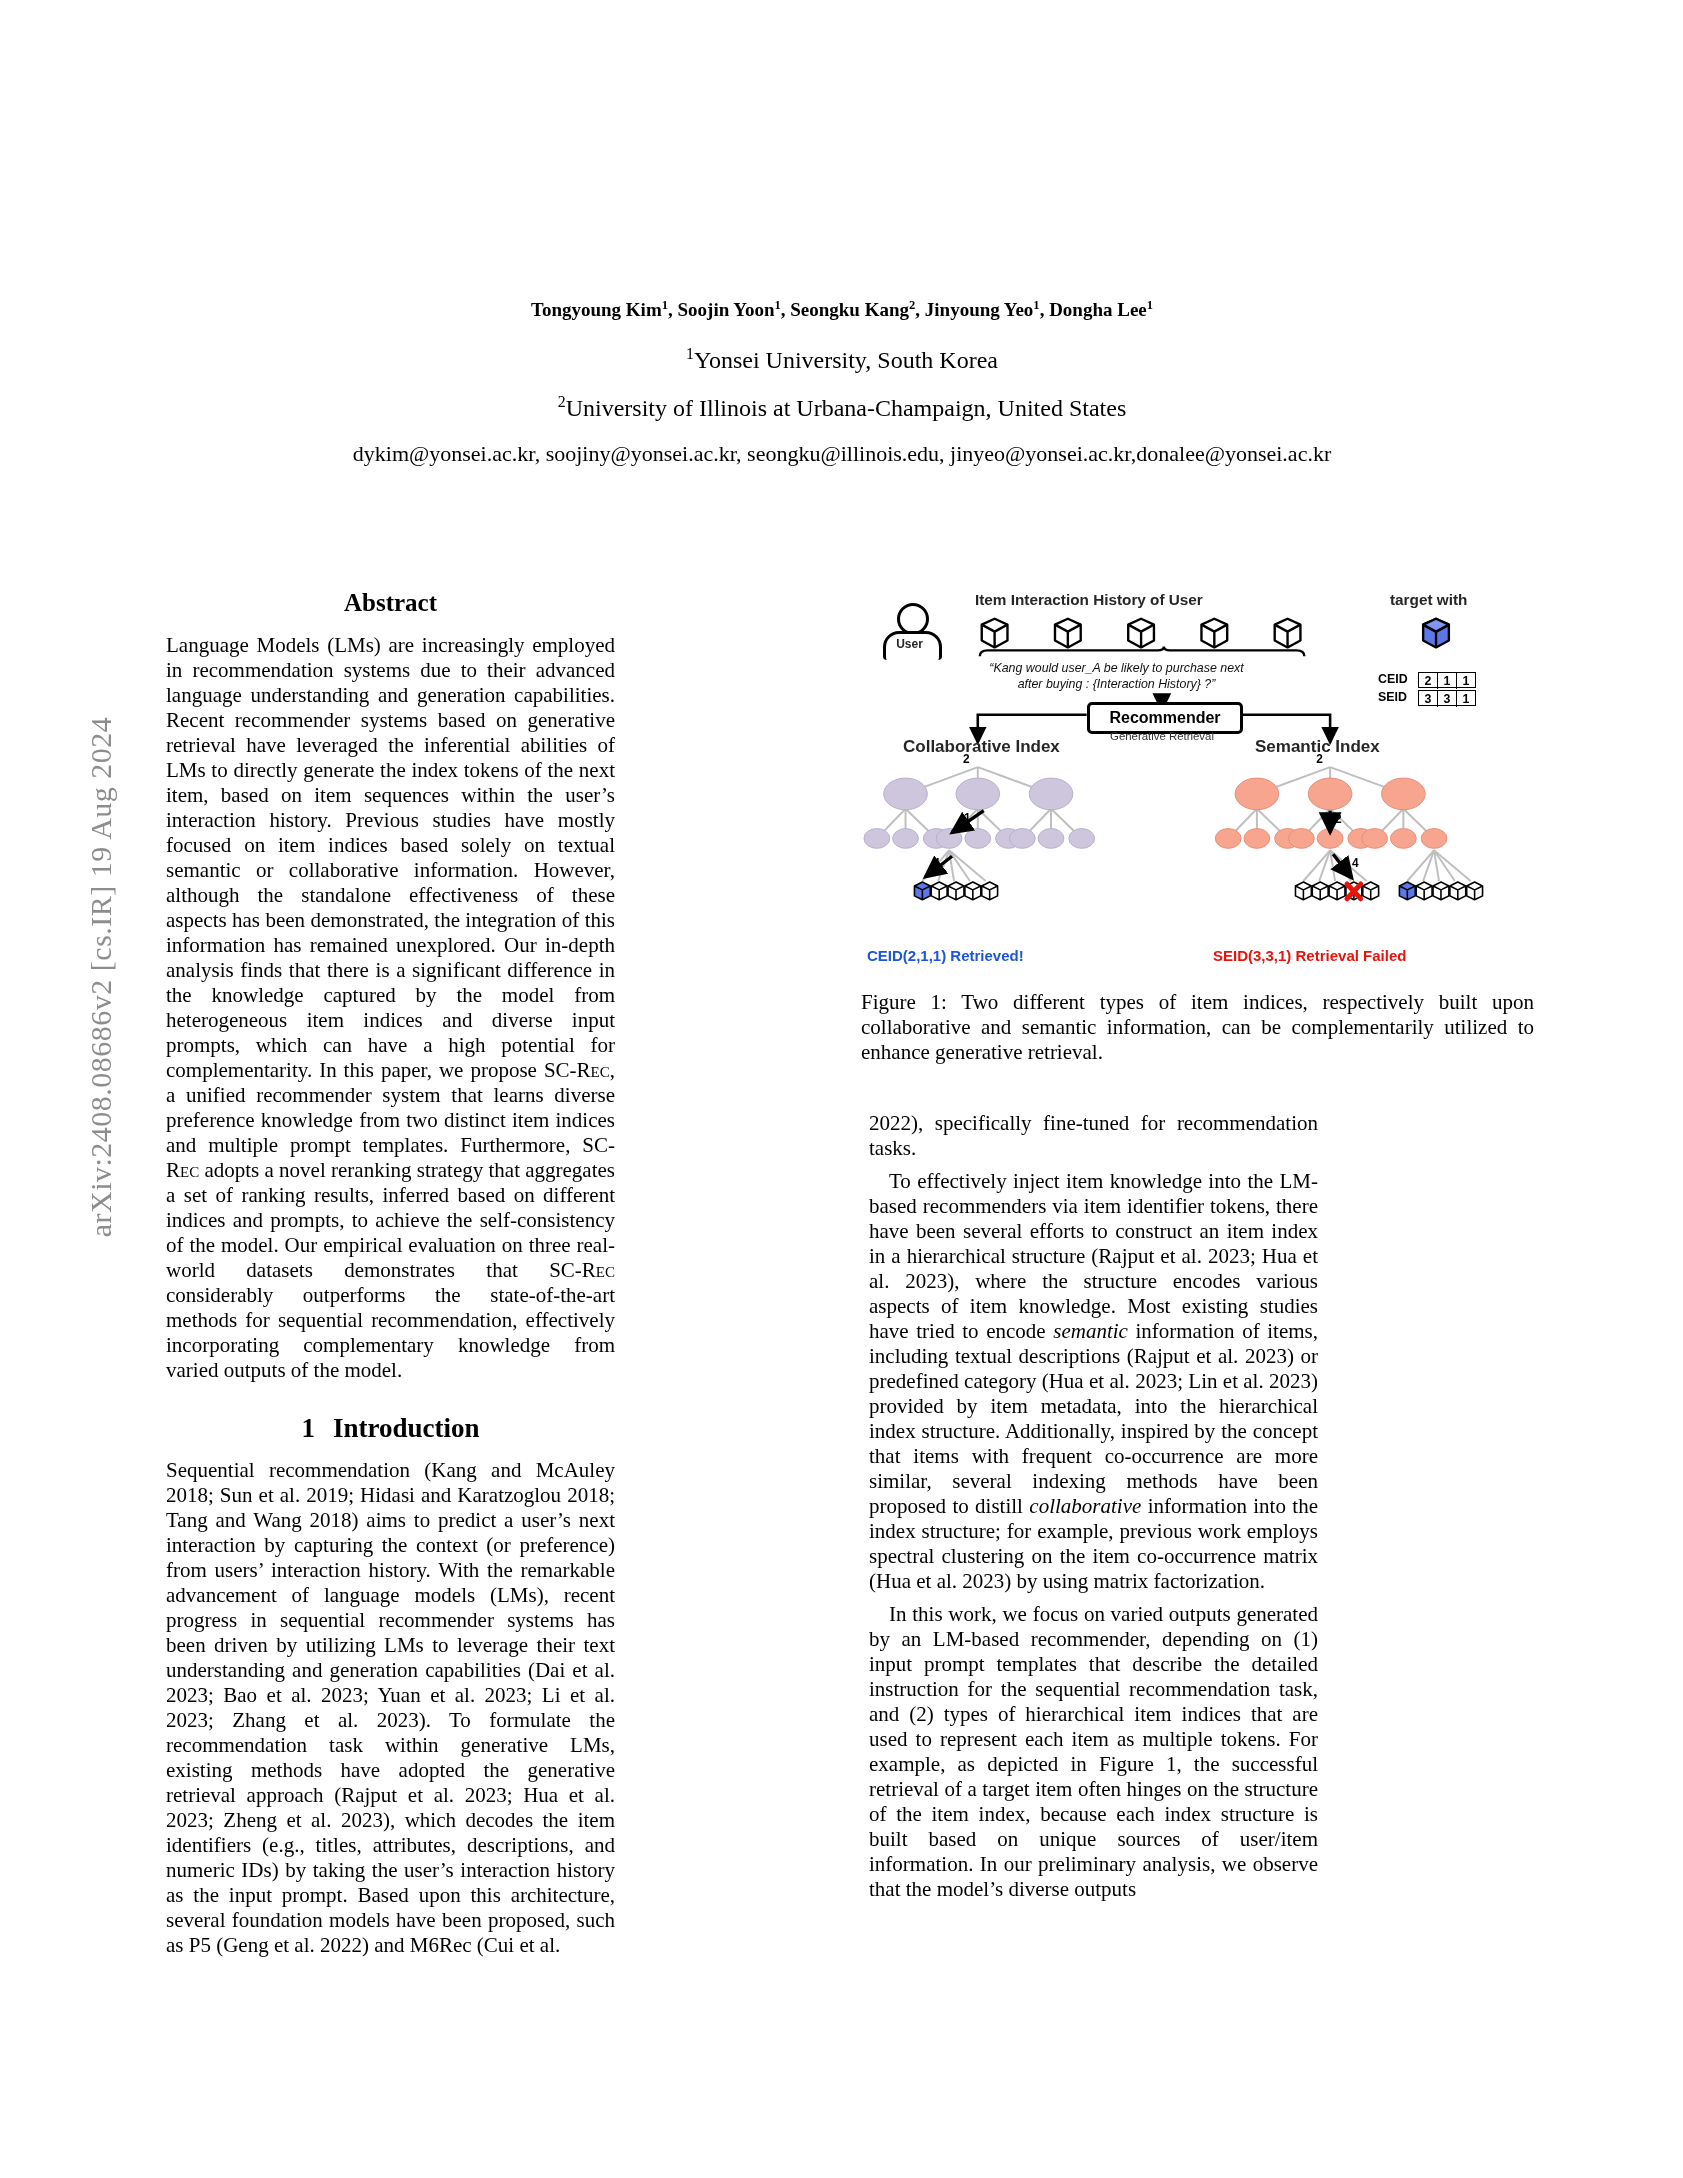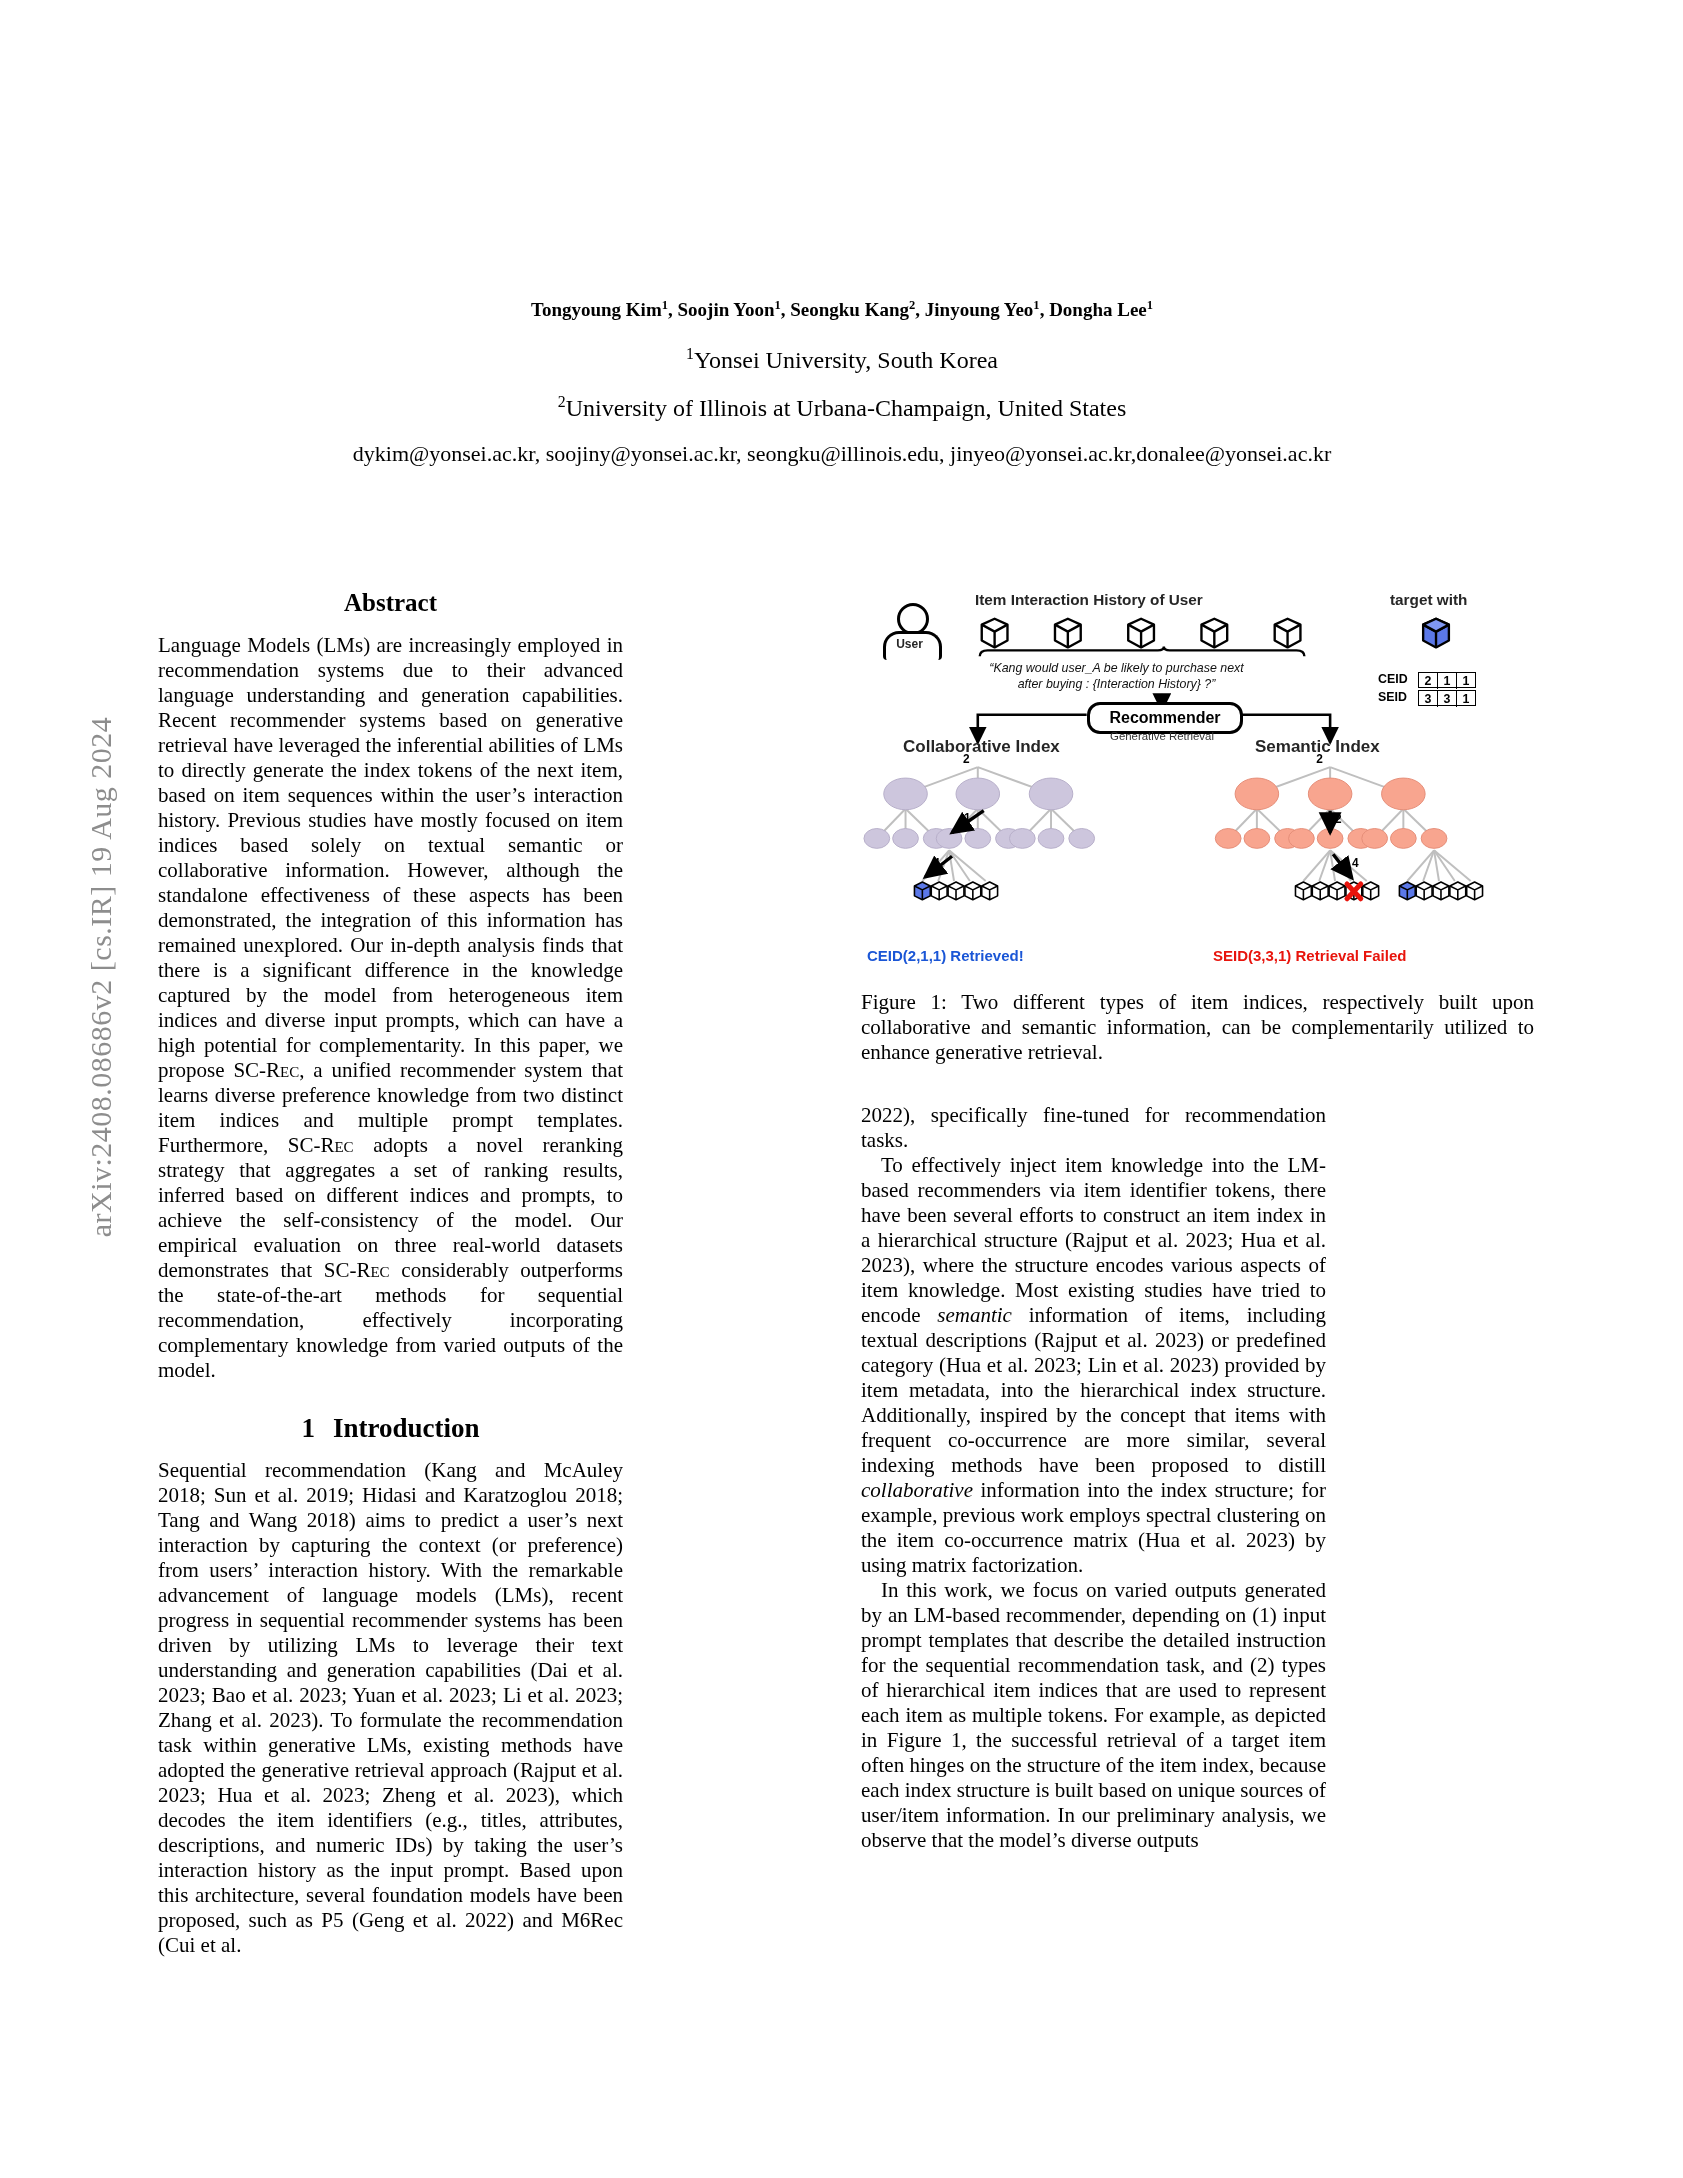--- a/index.html
+++ b/index.html
@@ -46,21 +46,21 @@
   .col.left{ left:158px; top:589px; }
   .col.right{ left:861px; top:589px; }
 
   .sec-head{
     text-align:center; font-weight:bold; font-size:25px; margin:0 0 16px 0;
   }
   .sec-head-num{ text-align:center; font-weight:bold; font-size:27px; margin:30px 0 14px 0;}
   .sec-head-num .n{ margin-right:18px; }
 
   p.body{
-    margin:0; font-size:21px; line-height:25px;
+    margin:8px; font-size:21px; line-height:25px;
     text-align:justify;
     hyphens:auto; -webkit-hyphens:auto;
   }
   p.body + p.body{ text-indent:20px; }
   .sc{ font-variant:small-caps; }
   em{ font-style:italic; }
 
   
   .figure{ position:absolute; left:861px; top:579px; width:673px; }
   .fig-canvas{ position:relative; width:673px; height:391px; }
@@ -77,21 +77,21 @@
   .lbl-sem{ left:394px; top:148px; font-size:17px; }
 
   .prompt{
     left:107px; top:71px; width:297px; text-align:center;
     font-family:"Liberation Sans", sans-serif;
     font-style:italic; font-size:12.4px; line-height:16px; color:#111;
   }
 
   .recbox{
     left:226px; top:113px; width:150px; height:26px;
-    border:3px solid #000; border-radius:13px; background:#fff;
+    border:3px solid #000; border-radius:5px; background:#fff;
     font-family:"Liberation Sans", sans-serif; font-weight:bold; font-size:16px;
     display:flex; align-items:center; justify-content:center;
   }
   .recsub{
     left:226px; top:141px; width:150px; text-align:center;
     font-family:"Liberation Sans", sans-serif; font-size:11.4px; color:#333;
   }
 
   
   .user-head{ left:36px; top:14px; width:26px; height:26px; border:3px solid #000; border-radius:50%; }

